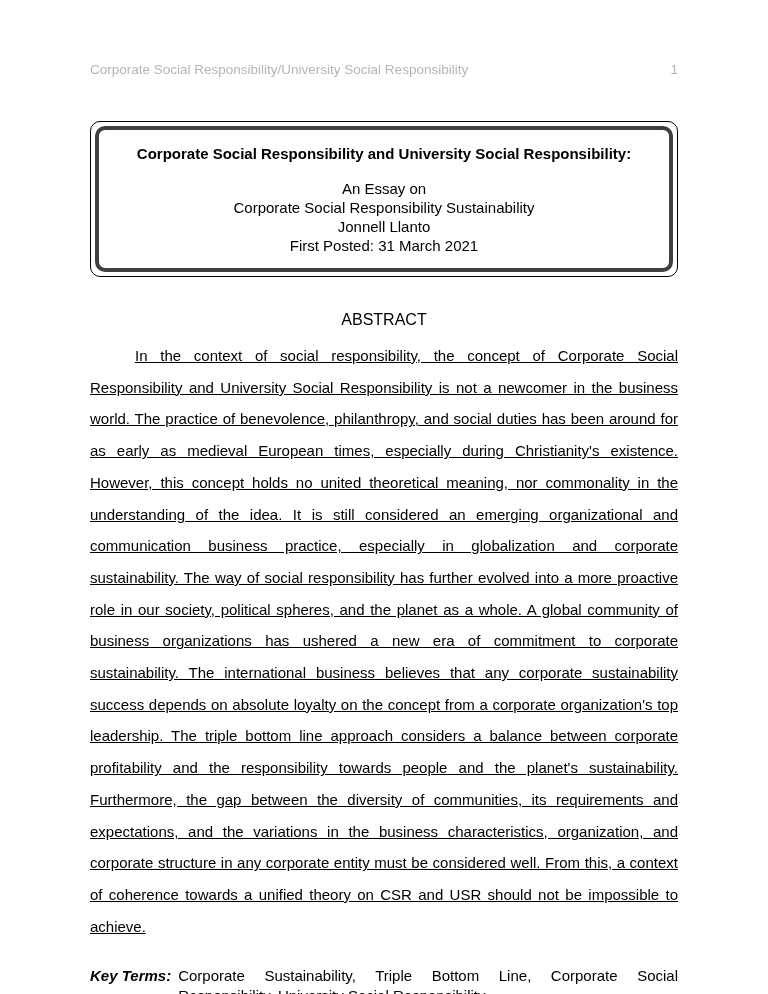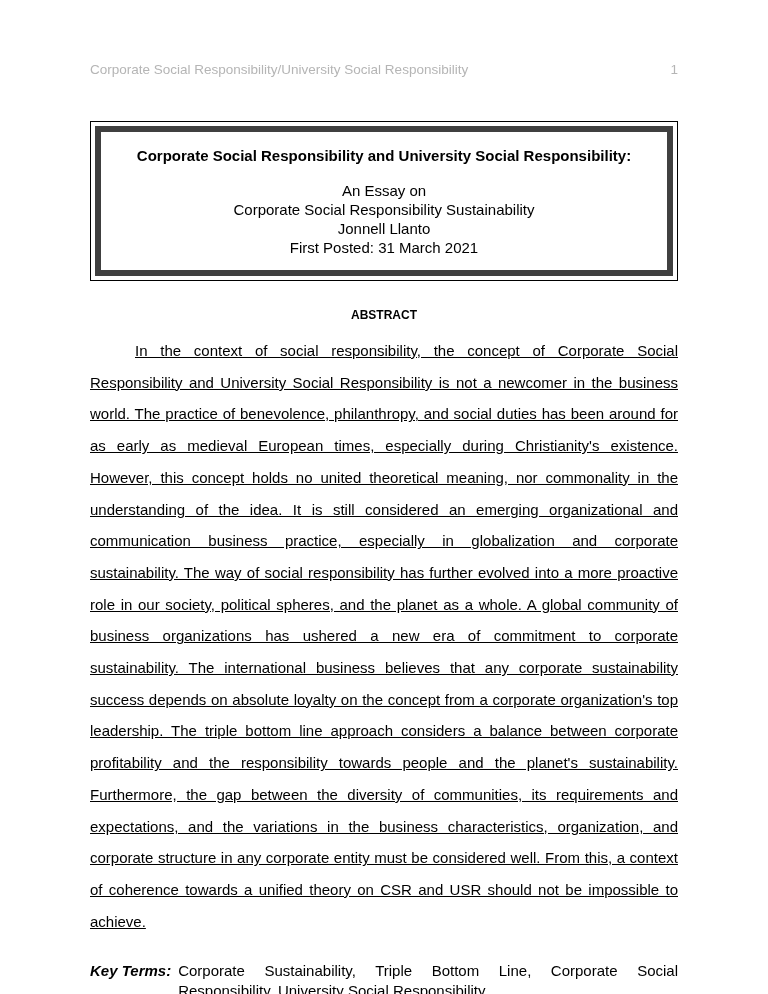--- a/index.html
+++ b/index.html
@@ -1,15 +1,15 @@
 <!DOCTYPE html>
 <html><head>
 <meta charset="utf-8">
 <style>
-  * { margin: 0; padding: 0; box-sizing: border-box; }
+  * { margin: 0; padding: 0; box-sizing: border-box; border-radius: 10px; }
   html, body { background: #ffffff; }
   .page {
     position: relative;
     width: 768px;
     height: 994px;
     margin: 0 auto;
     background: #ffffff;
     font-family: "Liberation Sans", sans-serif;
     color: #000000;
     padding: 62px 90px 0 90px;
@@ -21,37 +21,37 @@
     color: #b5b5b5;
     font-size: 13.5px;
     line-height: 16px;
   }
   .title-box {
     margin-top: 43px;
     border: 1px solid #000000;
     padding: 4px;
   }
   .title-box-inner {
-    border: 6px solid #404040;
+    border: 4px solid #404040;
     text-align: center;
     padding: 14px 12px 13px 12px;
     font-size: 15px;
     line-height: 19px;
   }
   .box-title {
     font-weight: bold;
     margin-bottom: 16px;
   }
   .box-title div { line-height: 19px; }
   .box-sub div { line-height: 19px; text-align: center; }
   .abstract-heading {
-    margin-top: 25px;
+    margin-top: 34px;
     text-align: center;
-    font-weight: bold;
-    font-size: 12px;
+    font-weight: normal;
+    font-size: 16px;
     line-height: 18px;
   }
   .abstract-body {
     margin-top: 11px;
     font-size: 15px;
     line-height: 31.7px;
     text-align: justify;
     text-indent: 45px;
     text-decoration: underline;
   }

